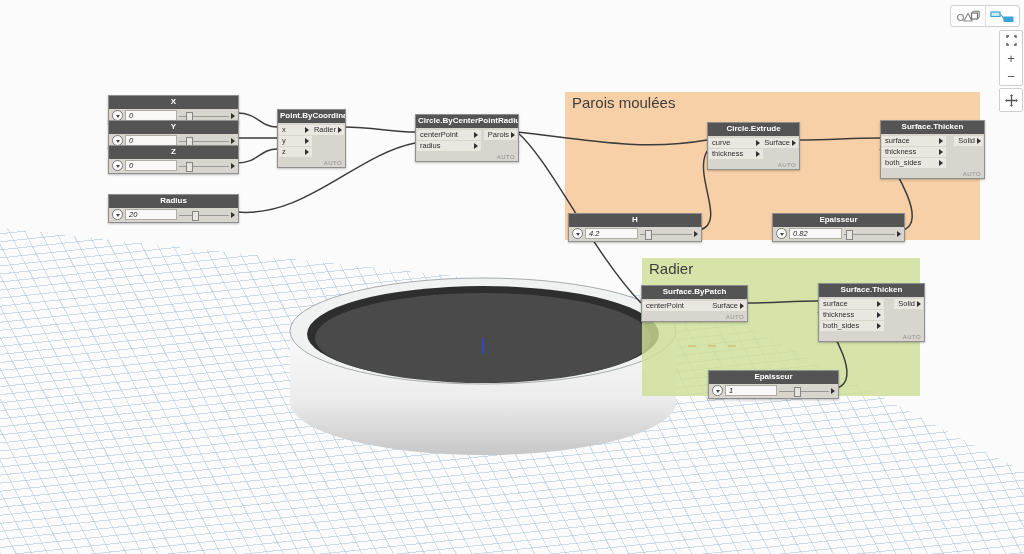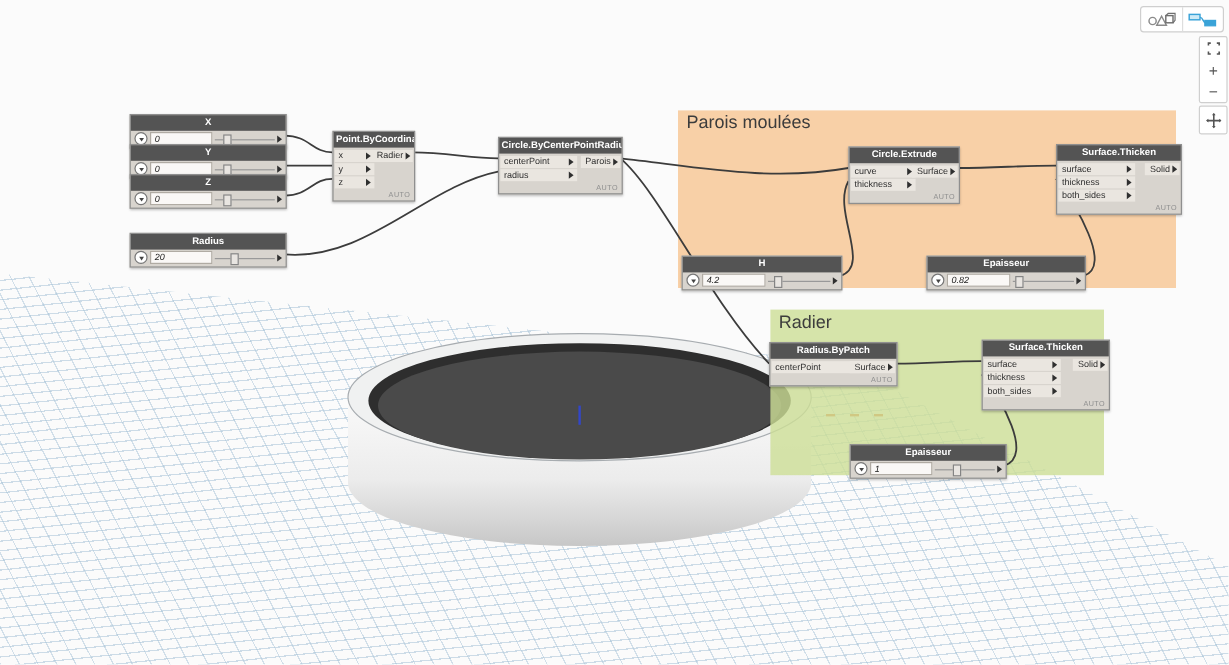--- a/index.html
+++ b/index.html
@@ -264,21 +264,21 @@
         </div>
       <div class="outp">
           <span>Solid</span>
           <span class="pch"></span>
         </div>
       <div class="auto">AUTO</div>
     </div>
   </div>
 
   <div class="node" style="left:641px;top:285px;width:105px">
-    <div class="nh">Radius.ByPatch</div>
+    <div class="nh">Surface.ByPatch</div>
     <div class="nb">
       <div class="inp" style="width:68px">
           <span>centerPoint</span>
           <span class="pch"></span>
         </div>
       <div class="outp">
           <span>Surface</span>
           <span class="pch"></span>
         </div>
       <div class="auto">AUTO</div>

